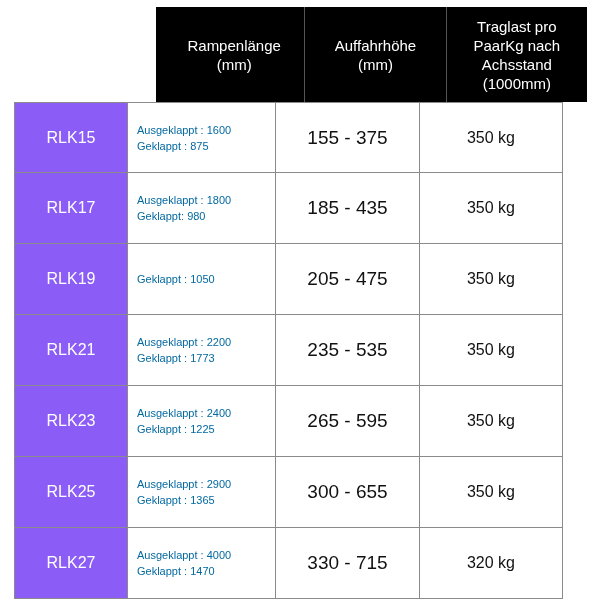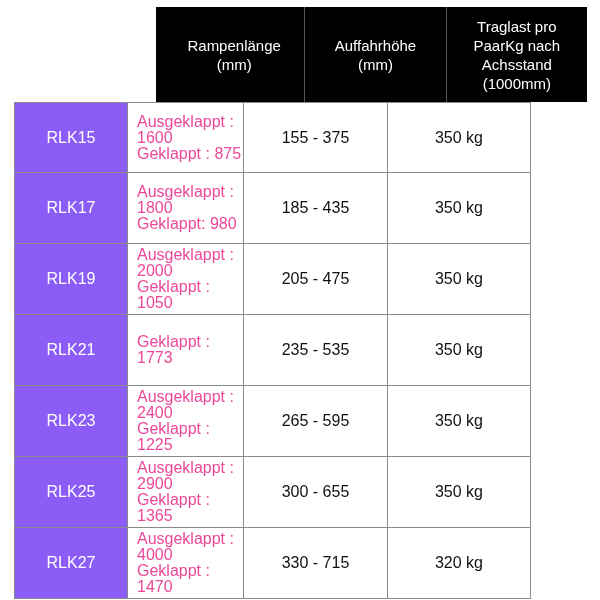--- a/index.html
+++ b/index.html
@@ -6,22 +6,22 @@
     body { width:600px; height:600px; position:relative; overflow:hidden; font-family:"Liberation Sans", sans-serif; }
     .header { position:absolute; left:156px; top:7px; width:431px; height:95px; background:#000; display:flex; }
     .hcell { box-sizing:border-box; height:95px; display:flex; align-items:center; justify-content:center; text-align:center; color:#fff; font-size:15px; line-height:19px; white-space:pre-line; border-right:1px solid #555; }
     .hcell:last-child { border-right:none; }
     .h1 { width:144px;margin-left:8px; } .h2 { width:144px; } .h3 { width:143px; }
     .grid { position:absolute; left:14px; top:102px; width:573px; }
     .row { display:flex; height:71px; box-sizing:border-box; }
     .cell { box-sizing:border-box; border-right:1.5px solid #8a8a8a; border-bottom:1.5px solid #8a8a8a; display:flex; align-items:center; }
     .row:first-child .cell { border-top:1.5px solid #8a8a8a; }
     .name { width:114px; background:#8b5cf6; color:#ffffff; justify-content:center; font-size:16px; border-left:1.5px solid #8a8a8a; }
-    .len { width:116px; padding-left:9px; font-size:16px; line-height:16px; color:#ec4899; flex-direction:column; align-items:flex-start; justify-content:center; }
-    .height { width:144px; justify-content:center; font-size:16px; color:#111; }
+    .len { width:148px; padding-left:9px; font-size:11px; line-height:16px; color:#0369a1; flex-direction:column; align-items:flex-start; justify-content:center; }
+    .height { width:144px; justify-content:center; font-size:19px; color:#111; }
     .load { width:143px; justify-content:center; font-size:16px; color:#111; }
   </style>
 </head>
 <body>
 
 <div class="header">
   <div class="hcell h1">Rampenlänge
 (mm)</div>
   <div class="hcell h2">Auffahrhöhe
 (mm)</div>
@@ -46,29 +46,29 @@
     <div class="cell len">
       <span>Ausgeklappt  : 1800</span>
       <span>Geklappt: 980</span>
     </div>
     <div class="cell height">185 - 435</div>
     <div class="cell load">350 kg</div>
   </div>
   <div class="row">
     <div class="cell name">RLK19</div>
     <div class="cell len">
-      <span>Ausgeklappt  : 2000</span>
       <span>Geklappt : 1050</span>
     </div>
     <div class="cell height">205 - 475</div>
     <div class="cell load">350 kg</div>
   </div>
   <div class="row">
     <div class="cell name">RLK21</div>
     <div class="cell len">
+      <span>Ausgeklappt  : 2200</span>
       <span>Geklappt : 1773</span>
     </div>
     <div class="cell height">235 - 535</div>
     <div class="cell load">350 kg</div>
   </div>
   <div class="row">
     <div class="cell name">RLK23</div>
     <div class="cell len">
       <span>Ausgeklappt  : 2400</span>
       <span>Geklappt : 1225</span>

